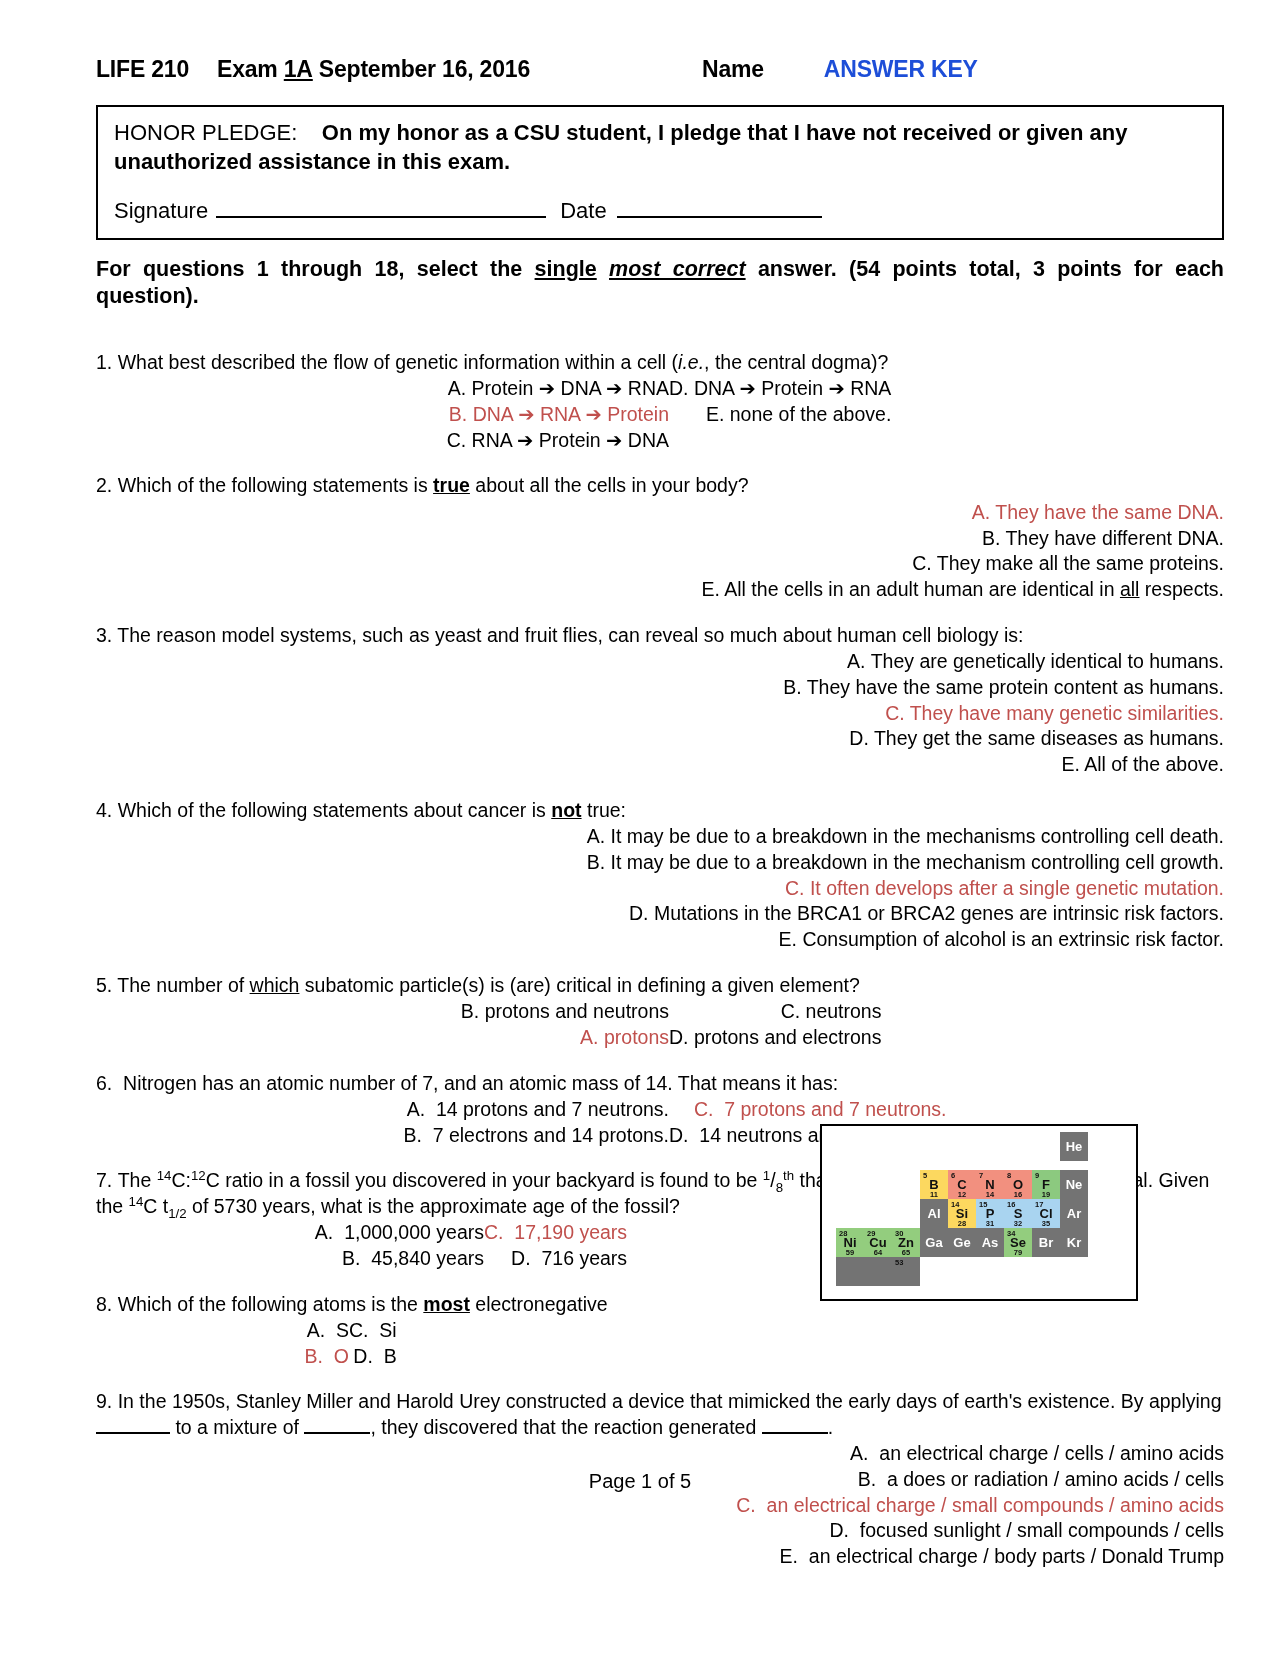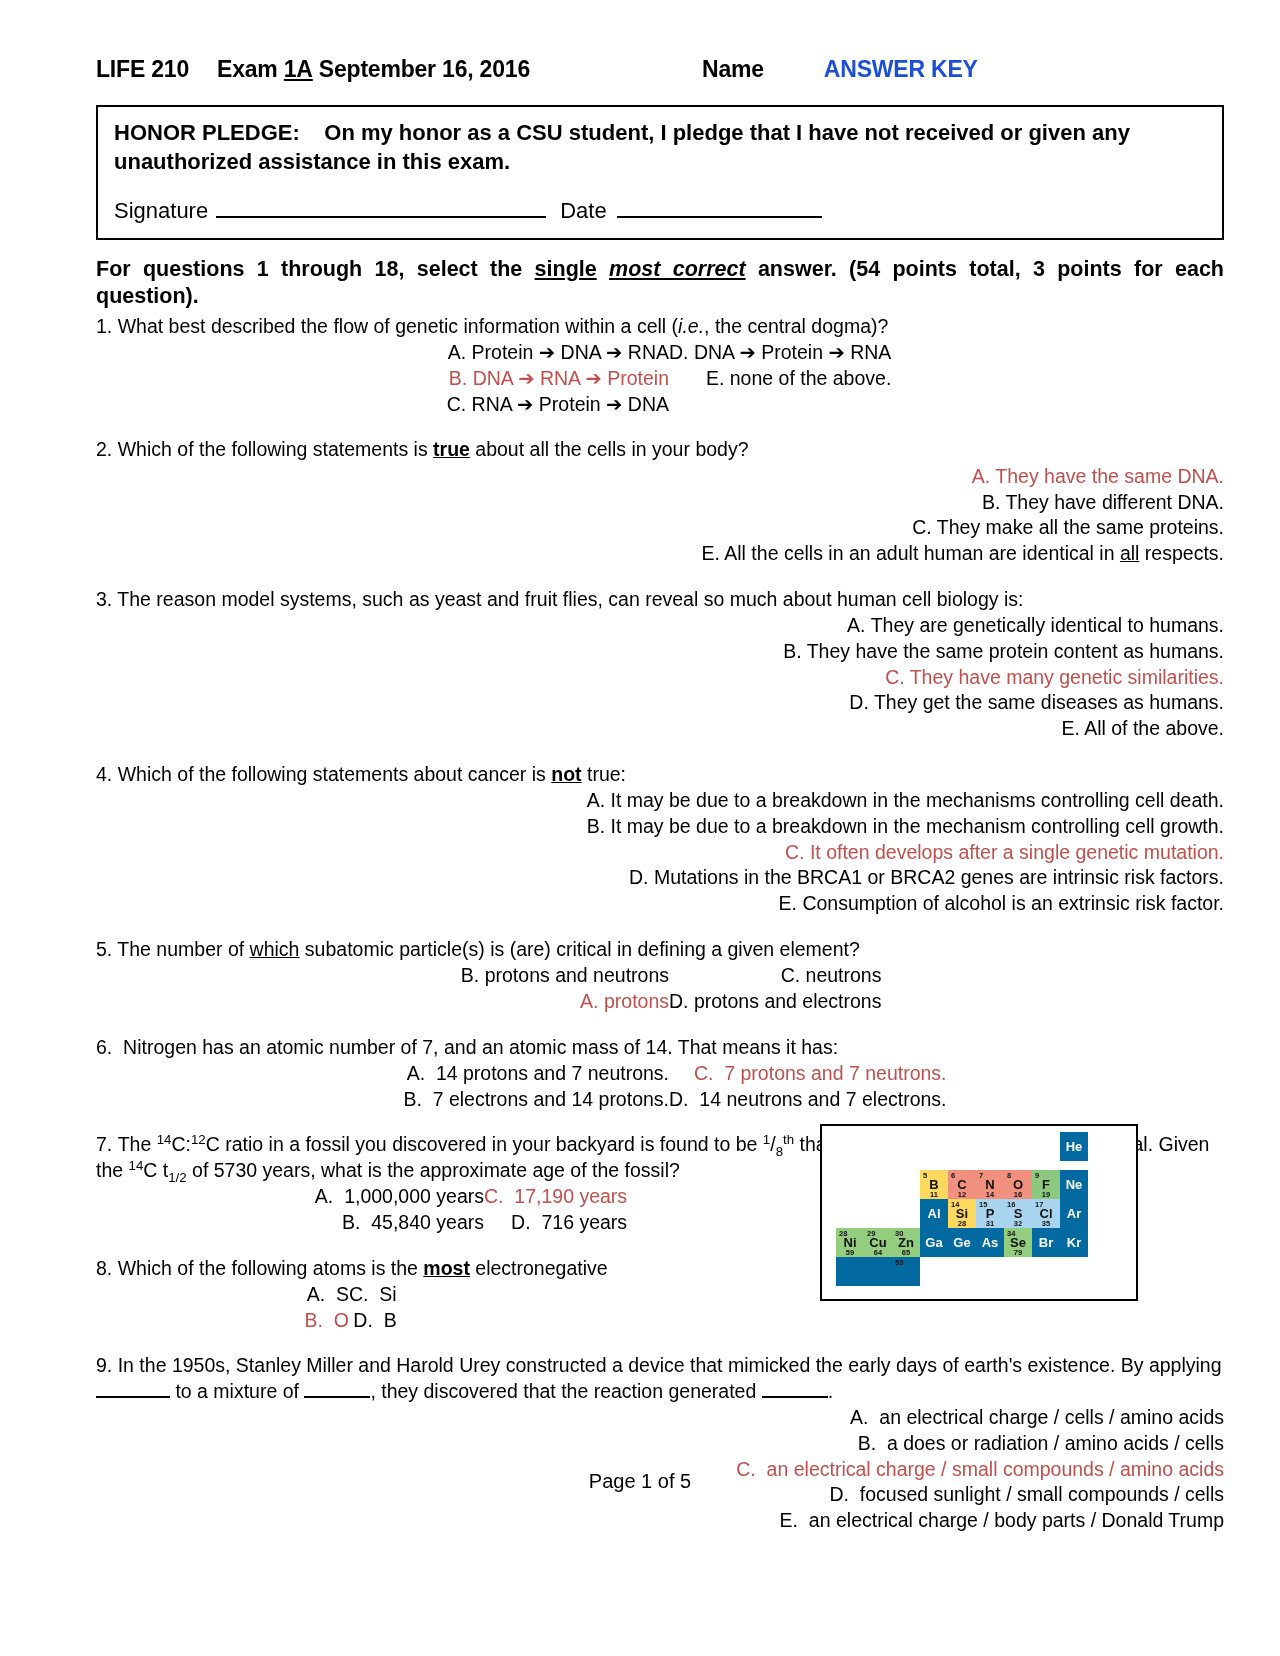--- a/index.html
+++ b/index.html
@@ -36,21 +36,21 @@
   .hdr .name { margin-left: 172px; }
   .hdr .key { margin-left: 60px; color: #1d4ed8; }
 
   
   .pledge {
     border: 2px solid #000;
     padding: 12px 16px 14px 16px;
     margin-bottom: 16px;
   }
   .pledge-line1 { font-size: 22px; line-height: 1.3; }
-  .pledge-label { font-weight: bold; }
+  .pledge-label { font-weight: normal; }
   .pledge-body { font-weight: bold; }
   .sig-row {
     margin-top: 22px;
     font-size: 22px;
     display: flex;
     align-items: baseline;
   }
   .sig-row .lbl { white-space: nowrap; }
   .rule-long {
     display: inline-block;
@@ -66,21 +66,21 @@
     margin-left: 10px;
     height: 15px;
   }
 
   
   .instruct {
     font-size: 21.5px;
     font-weight: bold;
     line-height: 1.25;
     text-align: justify;
-    margin: 10px 0 4px 0;
+    margin: 10px 0 40px 0;
   }
   .instruct .u { text-decoration: underline; }
   .instruct .ui { text-decoration: underline; font-style: italic; }
 
   
   .q { margin-bottom: 20px; font-size: 19.5px; line-height: 1.3; }
   .qtext { margin-bottom: 1px; }
   .opts { margin-left: 38px; text-align: right; }
   .opt { line-height: 1.32; white-space: nowrap; }
   .ans { color: #c0504d; }
@@ -142,21 +142,21 @@
     font-weight: bold;
     color: #111;
   }
   .cell .mass {
     position: absolute;
     bottom: 0px; left: 0; right: 0;
     font-size: 7.5px;
     font-weight: bold;
     color: #111;
   }
-  .cell.gray { background: #0369a1; }
+  .cell.gray { background: #737373; }
   .cell.gray .sym { color: #ffffff; }
   .cell.yellow { background: #fcd85f; }
   .cell.salmon { background: #f2907f; }
   .cell.green { background: #8cc97f; }
   .cell.blue  { background: #a9d4f0; }
   .cell.lgreen { background: #93cd7e; }
 
   
   .footer {
     position: absolute;

